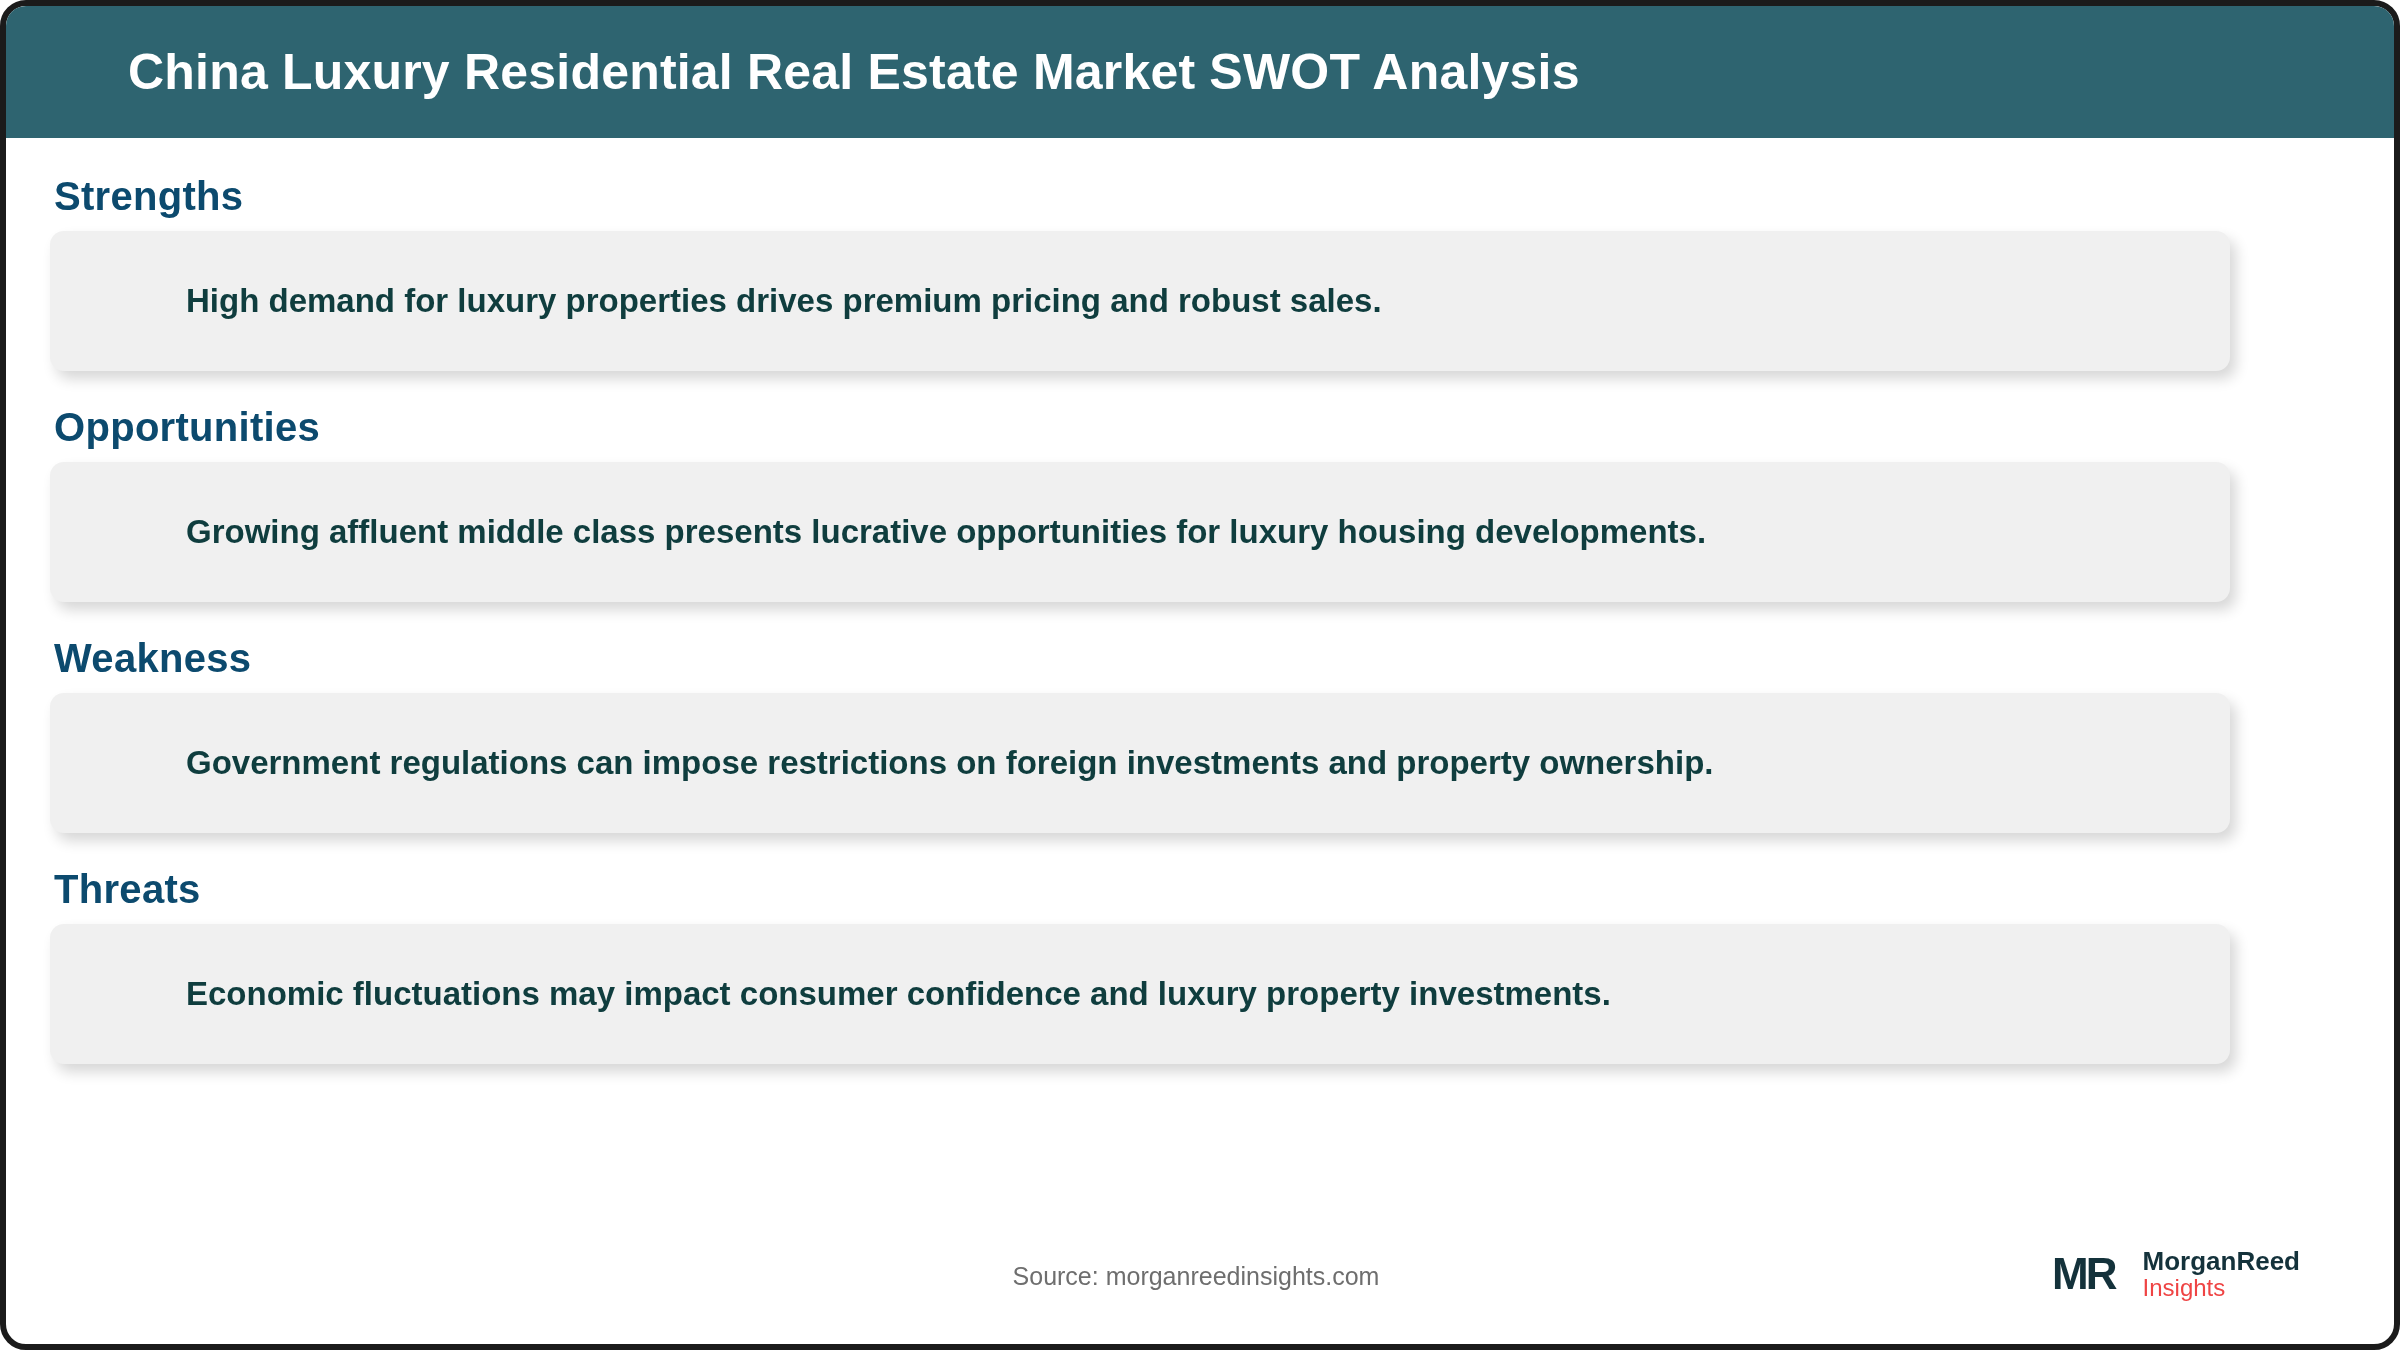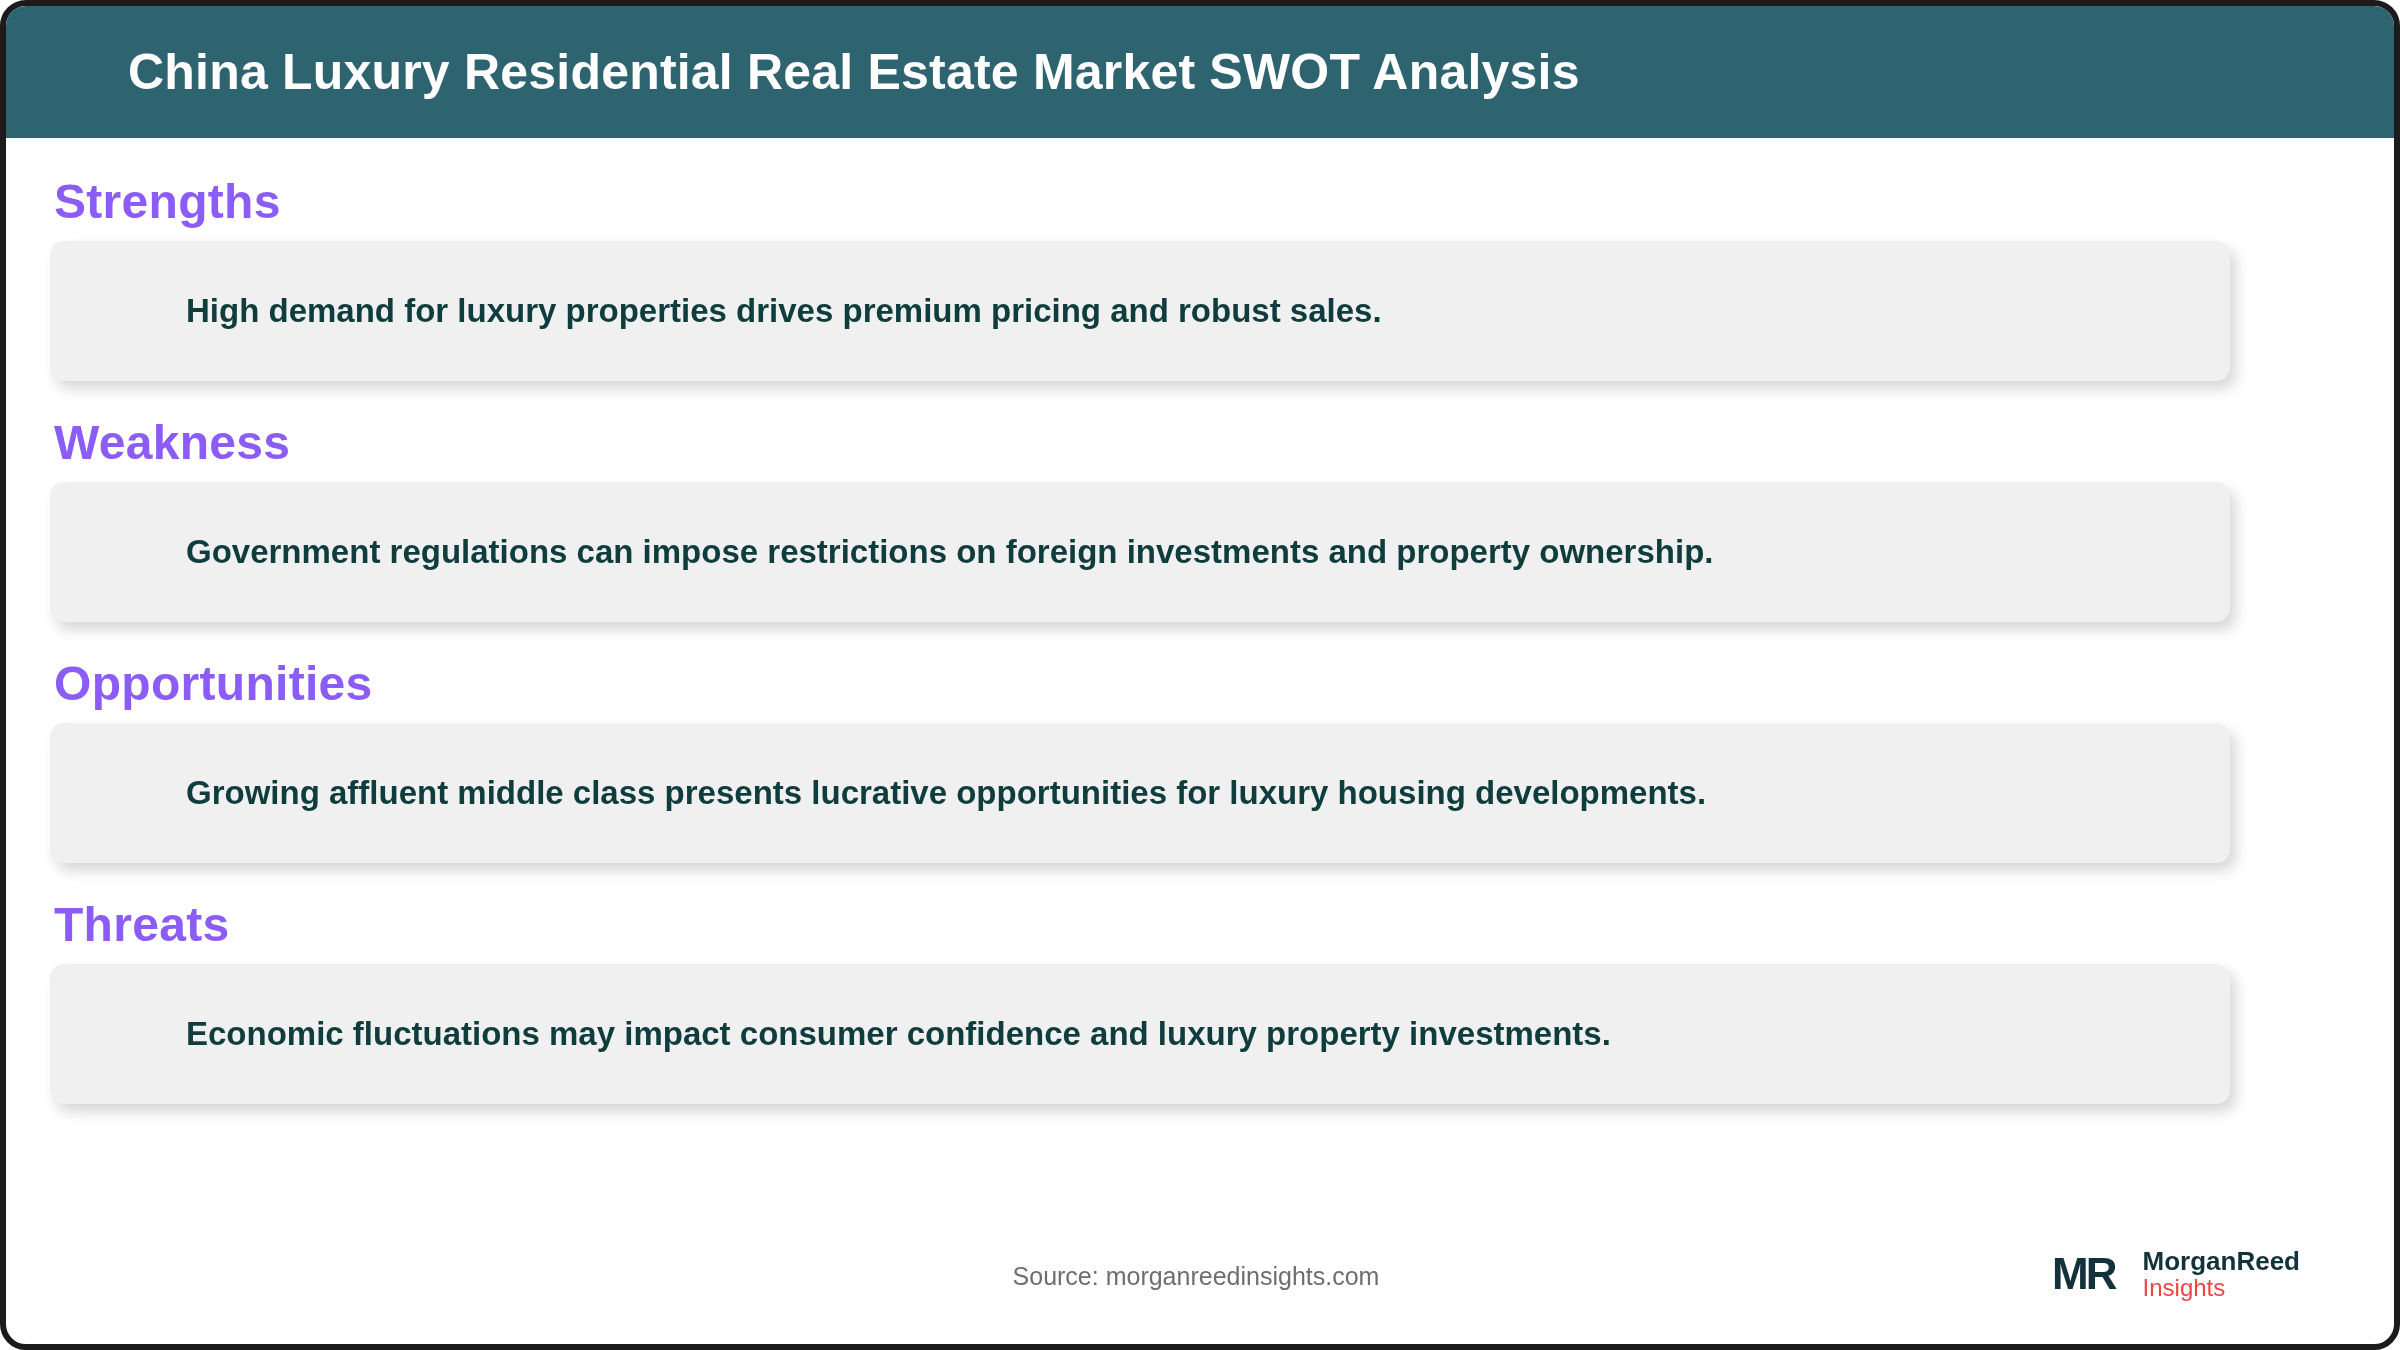--- a/index.html
+++ b/index.html
@@ -42,23 +42,23 @@
 
   .content {
     padding: 36px 44px 0 44px;
     box-sizing: border-box;
   }
 
   .section {
     margin-bottom: 34px;
   }
   .section-title {
-    font-size: 48px;
+    font-size: 40px;
     font-weight: bold;
-    color: #8b5cf6;
+    color: #0c4a6e;
     margin: 0 0 12px 4px;
     letter-spacing: 0.3px;
   }
   .section-card {
     background: #f0f0f0;
     border-radius: 14px;
     min-height: 140px;
     display: flex;
     align-items: center;
     padding: 0 60px 0 136px;
@@ -131,30 +131,30 @@
   <div class="content">
 
     <div class="section">
       <div class="section-title">Strengths</div>
       <div class="section-card">
         <div class="section-text">High demand for luxury properties drives premium pricing and robust sales.</div>
       </div>
     </div>
 
     <div class="section">
-      <div class="section-title">Weakness</div>
+      <div class="section-title">Opportunities</div>
       <div class="section-card">
-        <div class="section-text">Government regulations can impose restrictions on foreign investments and property ownership.</div>
+        <div class="section-text">Growing affluent middle class presents lucrative opportunities for luxury housing developments.</div>
       </div>
     </div>
 
     <div class="section">
-      <div class="section-title">Opportunities</div>
+      <div class="section-title">Weakness</div>
       <div class="section-card">
-        <div class="section-text">Growing affluent middle class presents lucrative opportunities for luxury housing developments.</div>
+        <div class="section-text">Government regulations can impose restrictions on foreign investments and property ownership.</div>
       </div>
     </div>
 
     <div class="section">
       <div class="section-title">Threats</div>
       <div class="section-card">
         <div class="section-text">Economic fluctuations may impact consumer confidence and luxury property investments.</div>
       </div>
     </div>
 

